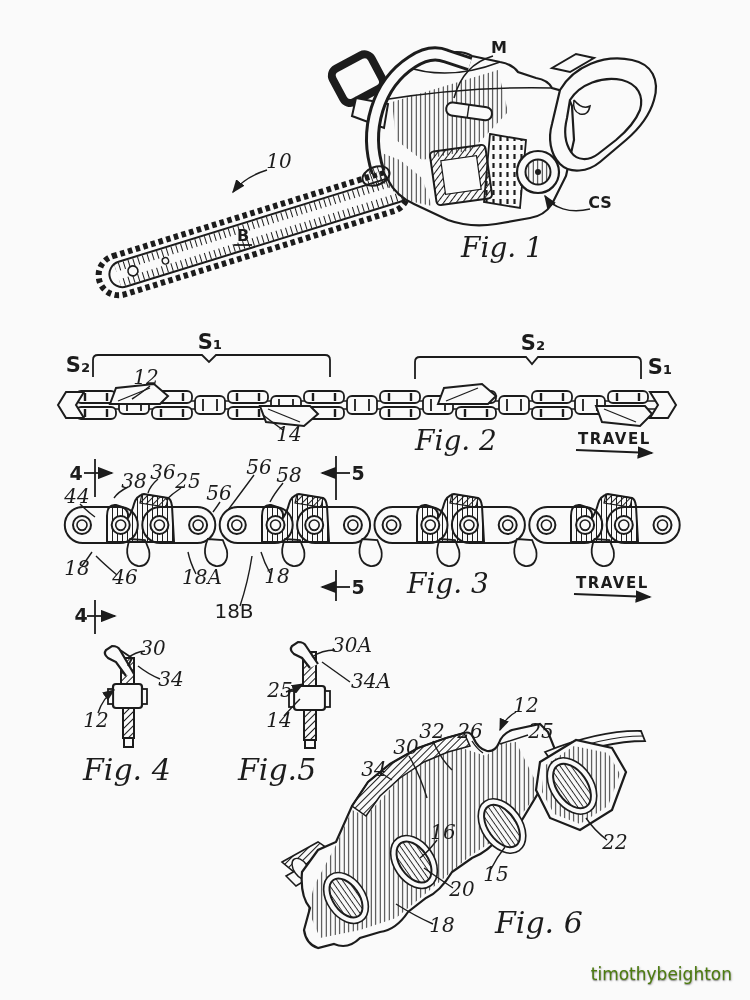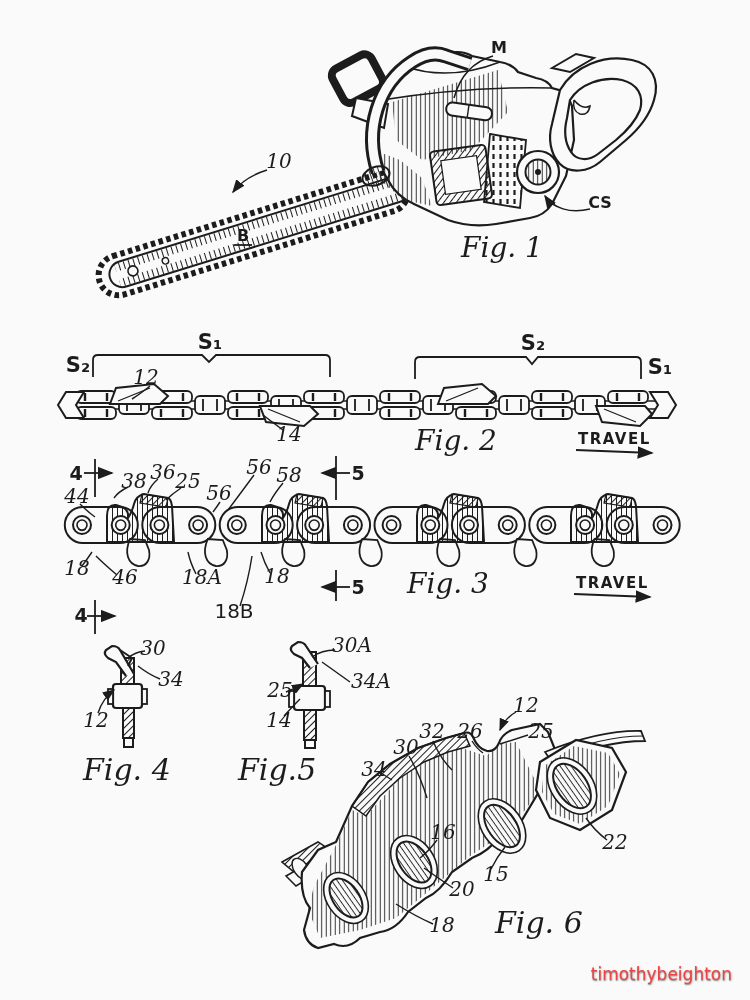--- a/index.html
+++ b/index.html
@@ -8,21 +8,21 @@
   svg{position:absolute;left:0;top:0;}
   text{fill:#1c1c1c;stroke:none;}
   .cap{font:italic 28px "DejaVu Serif",serif;}
   .cap-lg{font:italic 30px "DejaVu Serif",serif;}
   .num{font:italic 20px "DejaVu Serif",serif;}
   .lbl{font:bold 16px "DejaVu Sans",sans-serif;}
   .lbl-s{font:bold 21px "DejaVu Sans",sans-serif;}
   .sec{font:bold 19px "DejaVu Sans",sans-serif;}
   .plain{font:20px "DejaVu Sans",sans-serif;}
   .travel{font:bold 15px "DejaVu Sans",sans-serif;letter-spacing:1.5px;}
-  .watermark{position:absolute;right:18px;bottom:16px;color:#ef4444;
+  .watermark{position:absolute;right:18px;bottom:16px;color:#4d7c0f;
              font:17px "DejaVu Sans",sans-serif;
              text-shadow:0 1px 1px rgba(60,60,60,.45),1px 1px 2px rgba(60,60,60,.3);}
 </style>
 </head>
 <body>
 
 <div class="canvas">
 <svg width="750" height="1000" viewBox="0 0 750 1000">
   <defs>
     <pattern id="hv" width="5" height="5" patternUnits="userSpaceOnUse">

